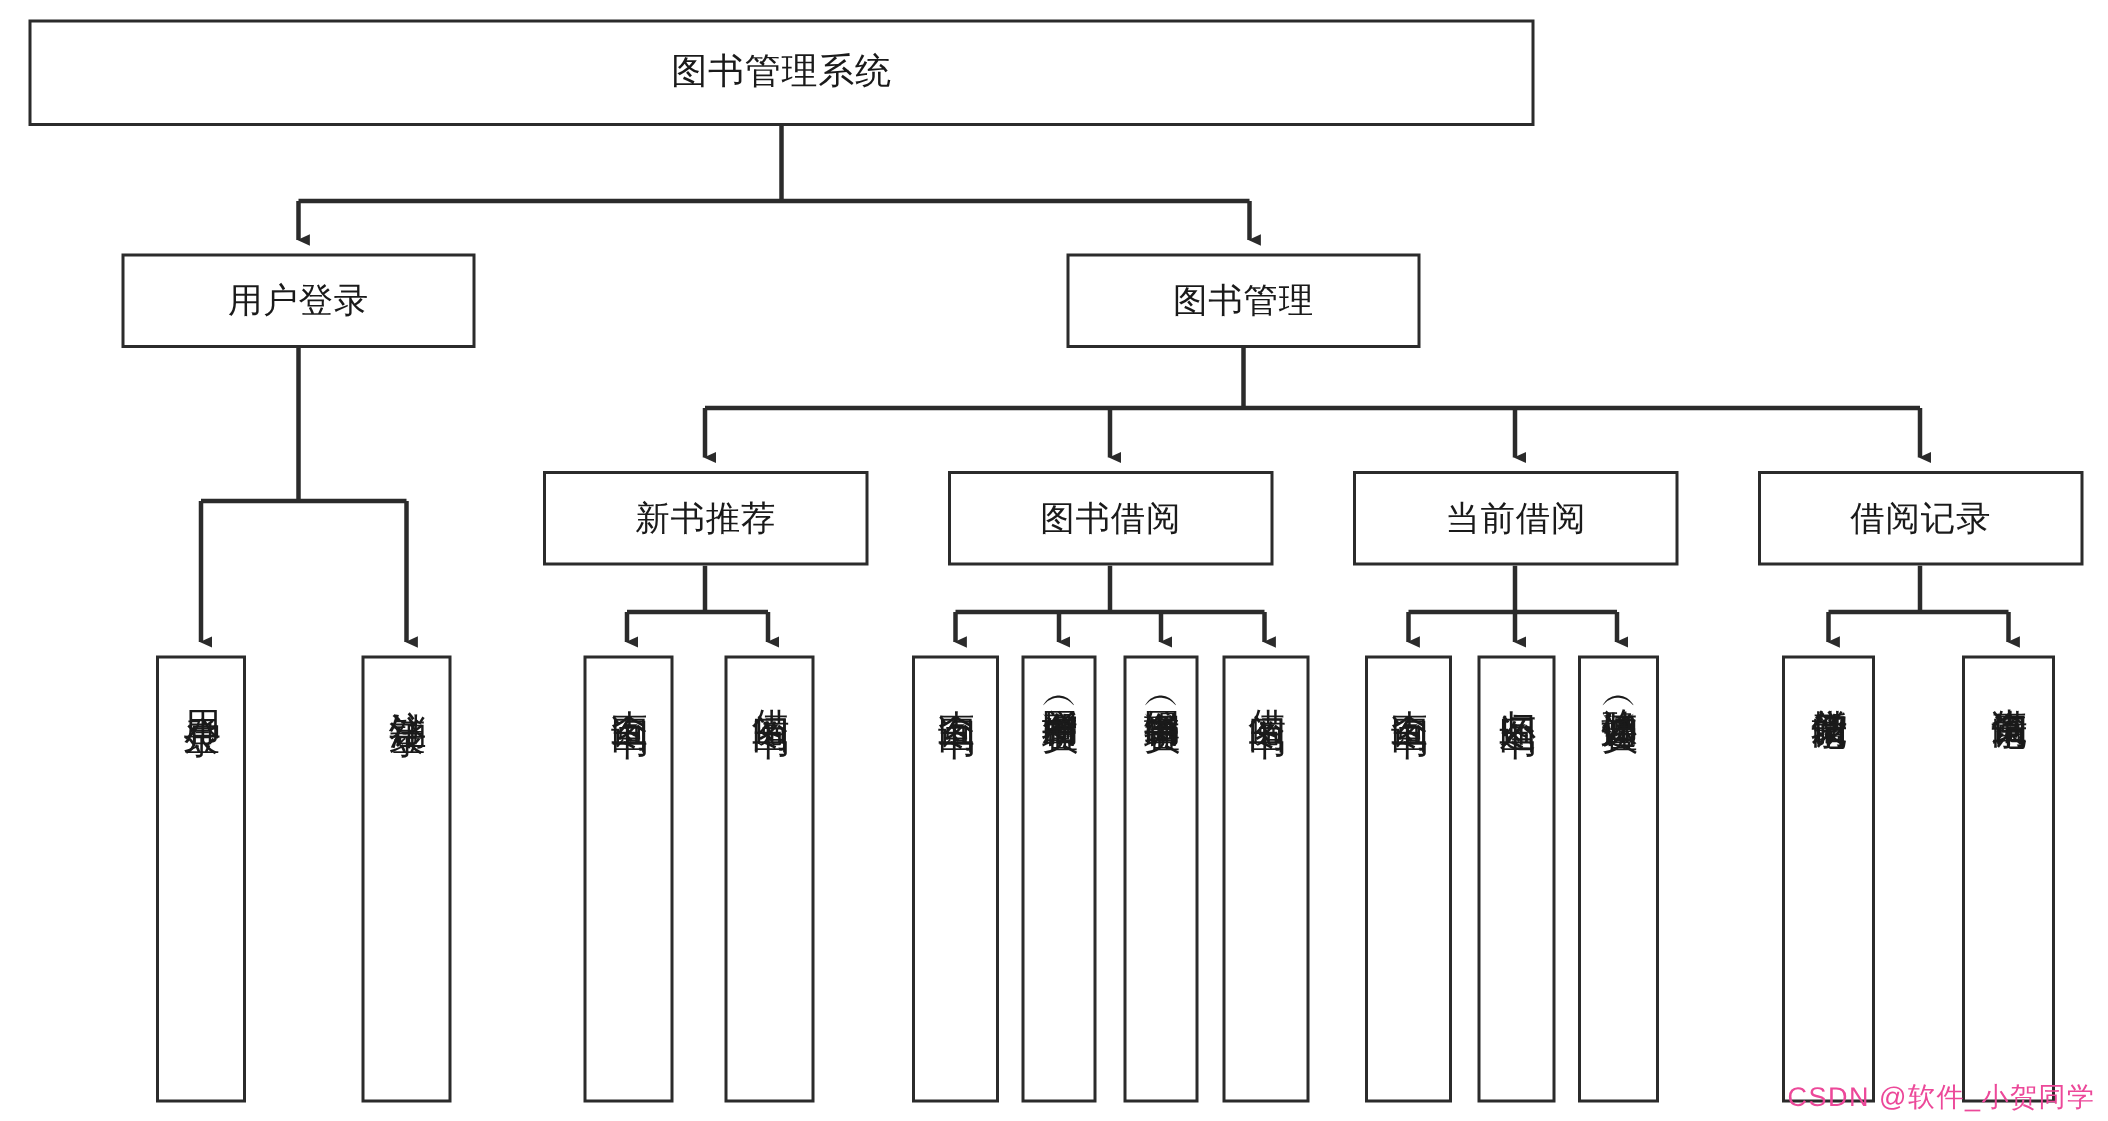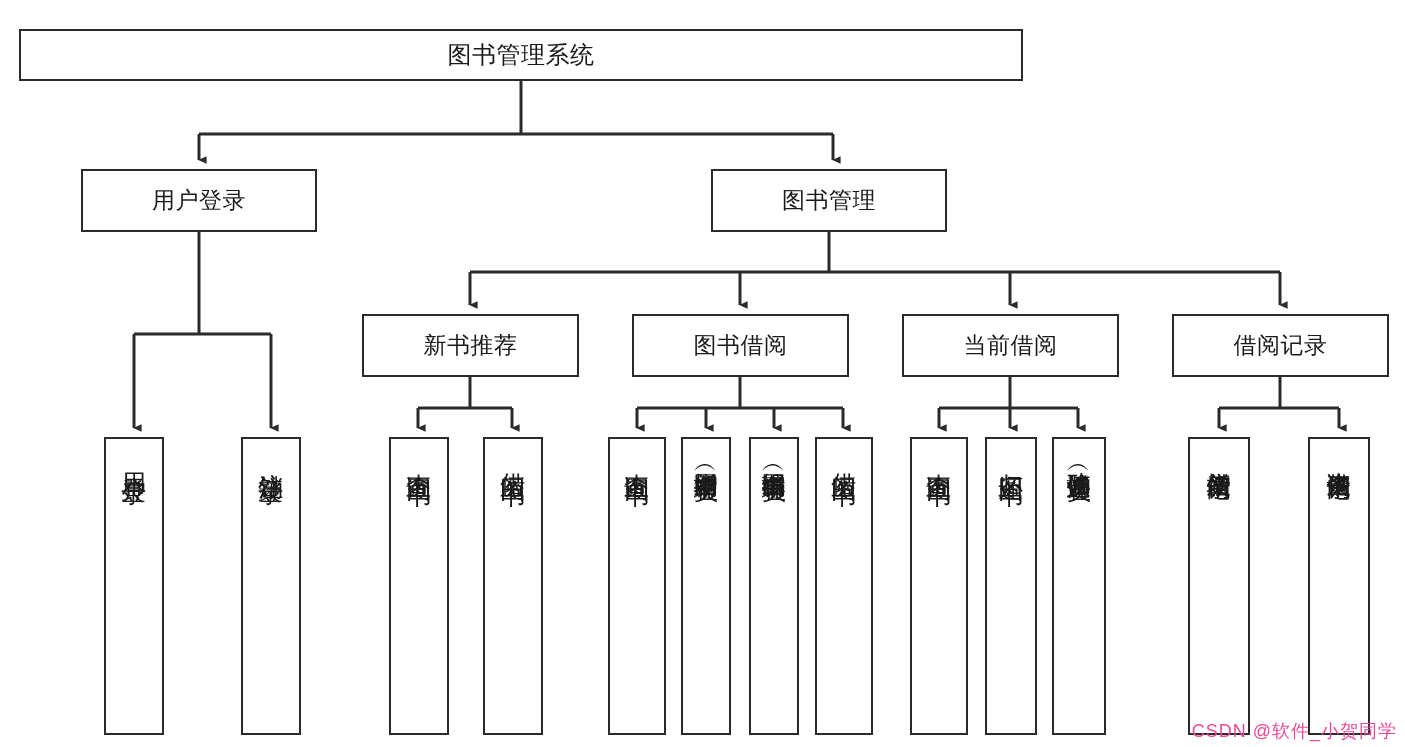--- a/index.html
+++ b/index.html
@@ -123,21 +123,21 @@
       <path d="M1010,408 L1010,428" marker-end="url(#arrowhead)"></path>
       <path d="M1078,408 L1078,428" marker-end="url(#arrowhead)"></path>
 
       <path d="M1280,377 L1280,408"></path>
       <path d="M1219,408 L1339,408"></path>
       <path d="M1219,408 L1219,428" marker-end="url(#arrowhead)"></path>
       <path d="M1339,408 L1339,428" marker-end="url(#arrowhead)"></path>
     </g>
   </svg>
 
-  <div class="node h root" style="left:19px;top:13px;width:1004px;height:52px;margin-top:16px;">
+  <div class="node h root" style="left:19px;top:13px;width:1004px;height:71px;">
     <span class="label">图书管理系统</span>
   </div>
 
   <div class="node h" style="left:81px;top:169px;width:236px;height:63px;">
     <span class="label">用户登录</span>
   </div>
 
   <div class="node h" style="left:711px;top:169px;width:236px;height:63px;">
     <span class="label">图书管理</span>
   </div>

